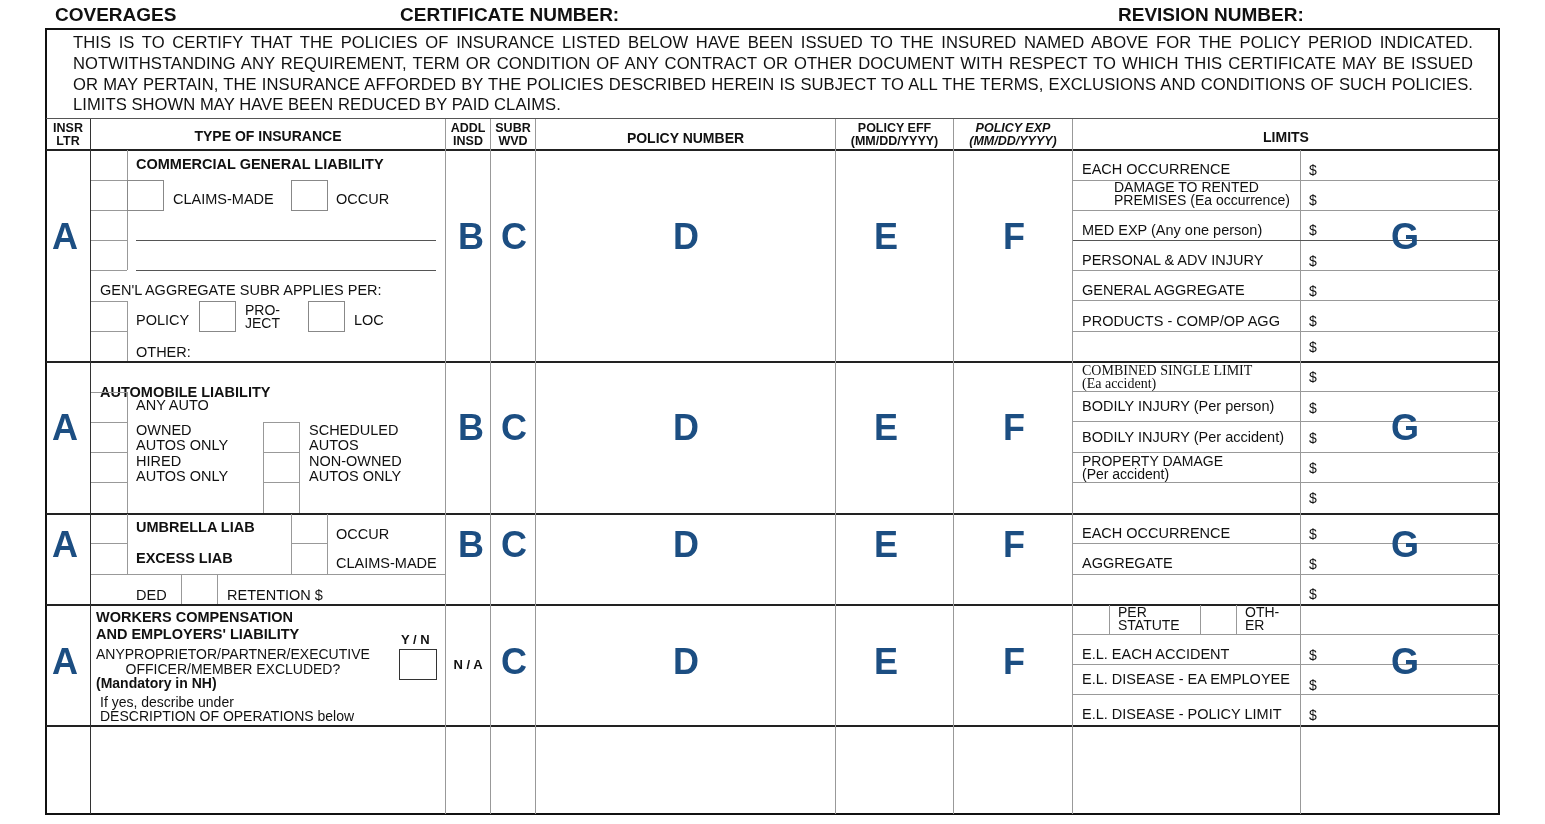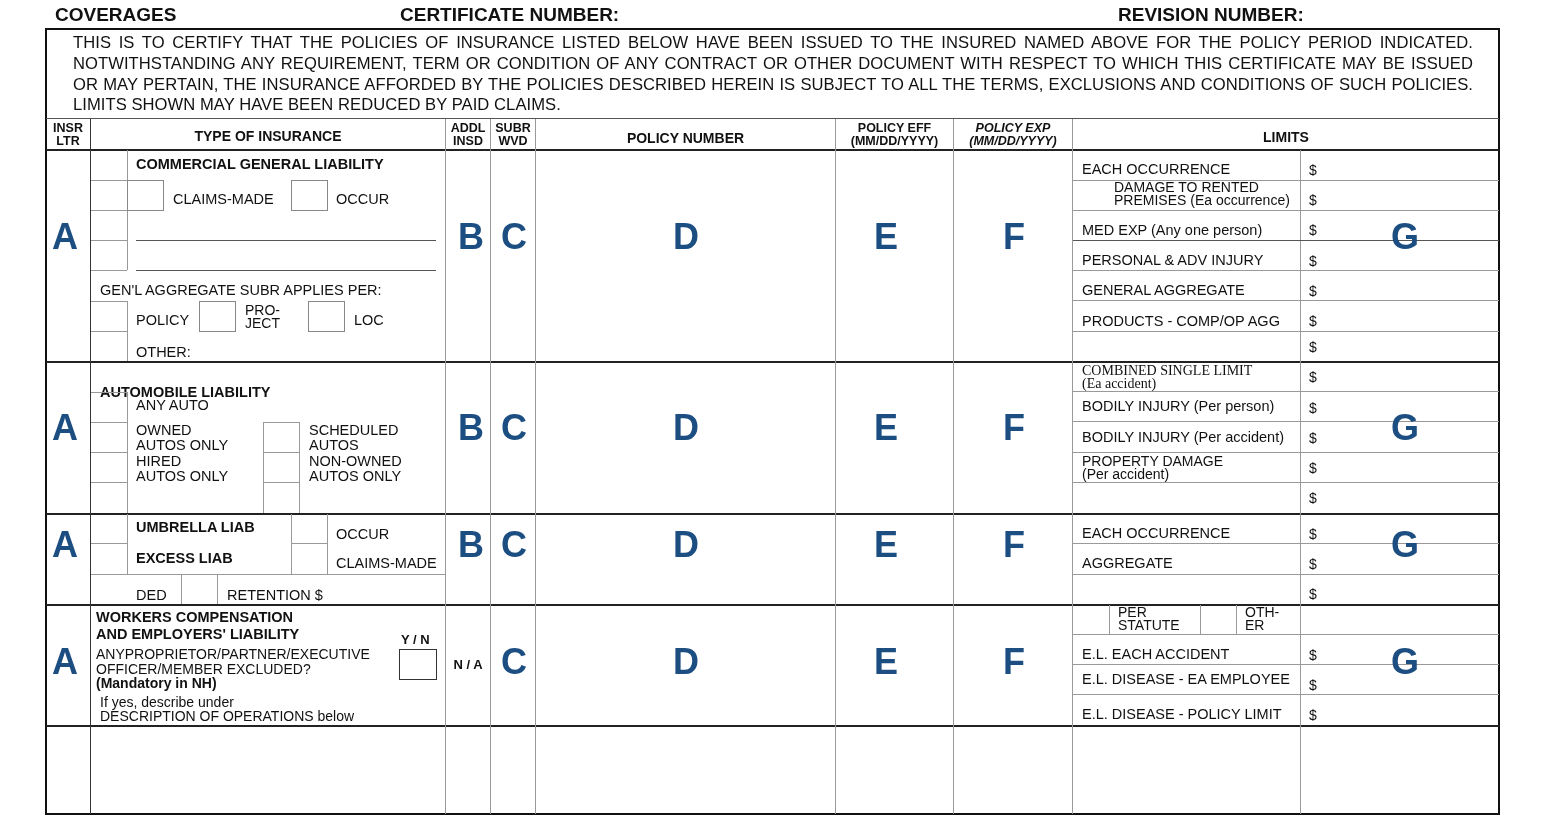--- a/index.html
+++ b/index.html
@@ -238,21 +238,21 @@
 <div class="abs big" style="left: 866px; top: 527px; color: rgb(28, 78, 130);">E</div>
 <div class="abs big" style="left: 994px; top: 527px; color: rgb(28, 78, 130);">F</div>
 <div class="abs big" style="left: 1385px; top: 527px; color: rgb(28, 78, 130);">G</div>
 
 <div class="abs lbl b" style="left:96px; top:609px; line-height:17px;">
   <div>WORKERS COMPENSATION</div>
   <div>AND EMPLOYERS' LIABILITY</div>
 </div>
 <div class="abs" style="left:401px; top:632px; font-weight:bold; font-size:13px;">Y / N</div>
 <div class="box dark" style="left:399px; top:649px; width:38px; height:31px;"></div>
-<div class="abs sm" style="left:96px; top:647px; line-height:14.5px;">
+<div class="abs sm" style="left:96px; top:647px; line-height:14.5px;text-align:center;">
   <div>ANYPROPRIETOR/PARTNER/EXECUTIVE</div>
   <div>OFFICER/MEMBER EXCLUDED?</div>
 </div>
 <div class="abs sm" style="left:96px; top:677px; font-weight:bold;">(Mandatory in NH)</div>
 <div class="abs sm" style="left:100px; top:695px; line-height:14px;">
   <div>If yes, describe under</div>
   <div>DESCRIPTION OF OPERATIONS below</div>
 </div>
 <div class="abs" style="left:446px; top:657px; width:44px; text-align:center; font-weight:bold; font-size:13px;">N / A</div>
 

